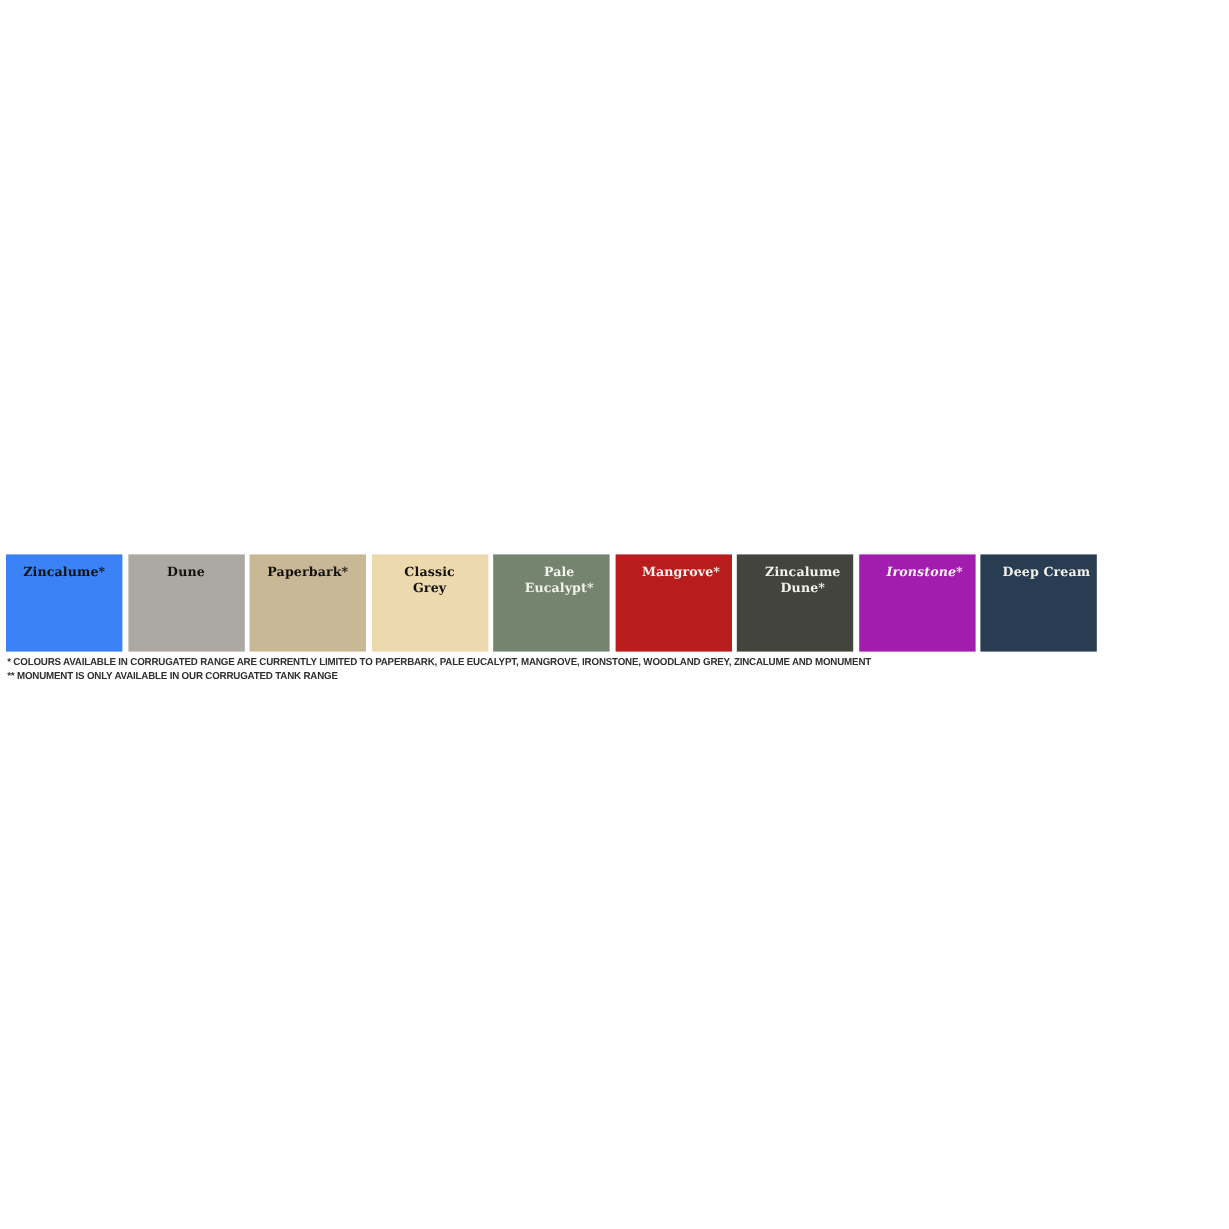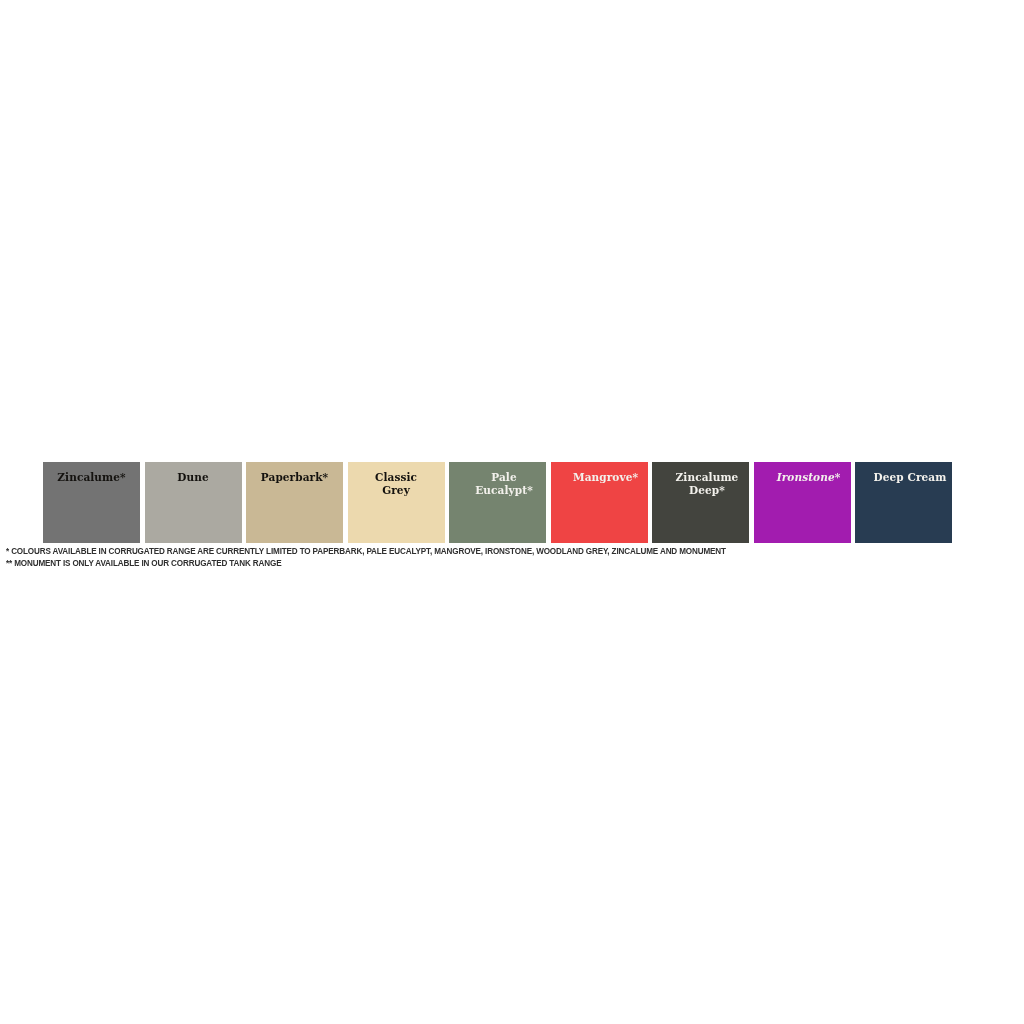--- a/index.html
+++ b/index.html
@@ -87,21 +87,21 @@
     transform-origin: left center;
   }
 </style>
 </head>
 <body>
 
 <div id="colour-chart">
 
   <div class="swatch-strip">
 
-    <div class="swatch" style="background-color: #737373; margin-left: 38px;">
+    <div class="swatch" style="background-color: #3b82f6;">
       <div class="swatch-label dark-text">
         <span>Zincalume*</span>
       </div>
     </div>
 
     <div class="swatch" style="background-color: rgb(171, 169, 161);">
       <div class="swatch-label dark-text">
         <span>Dune</span>
       </div>
     </div>
@@ -119,30 +119,30 @@
       </div>
     </div>
 
     <div class="swatch" style="background-color: rgb(117, 132, 111);">
       <div class="swatch-label light-text">
         <span>Pale</span><br>
         <span>Eucalypt*</span>
       </div>
     </div>
 
-    <div class="swatch" style="background-color: #ef4444;">
+    <div class="swatch" style="background-color: #b91c1c;">
       <div class="swatch-label light-text">
         <span>Mangrove*</span>
       </div>
     </div>
 
     <div class="swatch" style="background-color: rgb(67, 68, 62);">
       <div class="swatch-label light-text">
         <span>Zincalume</span><br>
-        <span>Deep*</span>
+        <span>Dune*</span>
       </div>
     </div>
 
     <div class="swatch" style="background-color: #a21caf; font-style: italic;">
       <div class="swatch-label light-text">
         <span>Ironstone*</span>
       </div>
     </div>
 
     <div class="swatch" style="background-color: rgb(40, 60, 82);">

